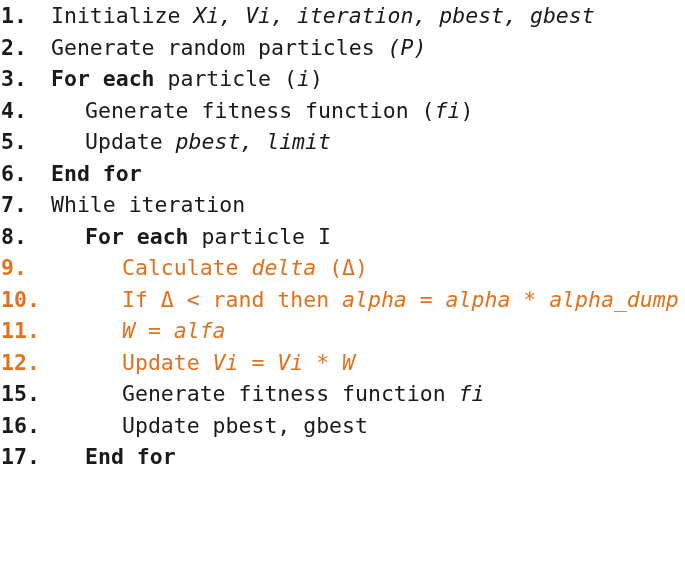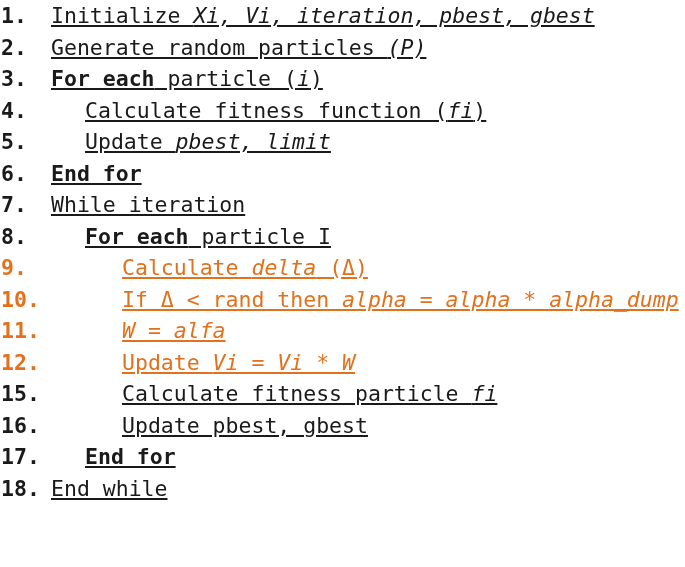--- a/index.html
+++ b/index.html
@@ -35,21 +35,20 @@
     width: 49px;
     text-align: left;
     padding-left: 1px;
     box-sizing: border-box;
     font-weight: bold;
     font-size: 21.5px;
   }
   .line-text {
     flex: 1 1 auto;
     white-space: pre;
-    text-decoration: underline;
   }
   
   .c-black { color: #1a1a1a; }
   .c-orange { color: #E2711D; }
 
   
   .ind-0 { padding-left: 2px; }
   .ind-1 { padding-left: 36px; }
   .ind-2 { padding-left: 73px; }
 
@@ -57,26 +56,25 @@
   .it { font-style: italic; }
   .bd { font-weight: bold; }
 </style>
 </head>
 <body>
 
 <div id="algorithm-listing">
     <div class="code-line"><span class="line-number c-black">1.</span><span class="line-text ind-0 c-black"><span>Initialize </span><span class="it">Xi, Vi, iteration, pbest, gbest</span></span></div>
     <div class="code-line"><span class="line-number c-black">2.</span><span class="line-text ind-0 c-black"><span>Generate random particles </span><span class="it">(P)</span></span></div>
     <div class="code-line"><span class="line-number c-black">3.</span><span class="line-text ind-0 c-black"><span class="bd">For each</span><span> particle (</span><span class="it">i</span><span>)</span></span></div>
-    <div class="code-line"><span class="line-number c-black">4.</span><span class="line-text ind-1 c-black"><span>Calculate fitness function (</span><span class="it">fi</span><span>)</span></span></div>
+    <div class="code-line"><span class="line-number c-black">4.</span><span class="line-text ind-1 c-black"><span>Generate fitness function (</span><span class="it">fi</span><span>)</span></span></div>
     <div class="code-line"><span class="line-number c-black">5.</span><span class="line-text ind-1 c-black"><span>Update </span><span class="it">pbest, limit</span></span></div>
     <div class="code-line"><span class="line-number c-black">6.</span><span class="line-text ind-0 c-black"><span class="bd">End for</span></span></div>
     <div class="code-line"><span class="line-number c-black">7.</span><span class="line-text ind-0 c-black"><span>While iteration</span></span></div>
     <div class="code-line"><span class="line-number c-black">8.</span><span class="line-text ind-1 c-black"><span class="bd">For each</span><span> particle I</span></span></div>
     <div class="code-line"><span class="line-number c-orange">9.</span><span class="line-text ind-2 c-orange"><span>Calculate </span><span class="it">delta</span><span> (Δ)</span></span></div>
     <div class="code-line"><span class="line-number c-orange">10.</span><span class="line-text ind-2 c-orange"><span>If Δ &lt; rand then </span><span class="it">alpha = alpha * alpha_dump</span></span></div>
     <div class="code-line"><span class="line-number c-orange" style="">11.</span><span class="line-text ind-2 c-orange"><span class="it">W = alfa</span></span></div>
     <div class="code-line"><span class="line-number c-orange">12.</span><span class="line-text ind-2 c-orange"><span>Update </span><span class="it">Vi = Vi * W</span></span></div>
-    <div class="code-line"><span class="line-number c-black">15.</span><span class="line-text ind-2 c-black"><span>Calculate fitness particle </span><span class="it">fi</span></span></div>
+    <div class="code-line"><span class="line-number c-black">15.</span><span class="line-text ind-2 c-black"><span>Generate fitness function </span><span class="it">fi</span></span></div>
     <div class="code-line"><span class="line-number c-black">16.</span><span class="line-text ind-2 c-black"><span>Update pbest, gbest</span></span></div>
     <div class="code-line"><span class="line-number c-black">17.</span><span class="line-text ind-1 c-black"><span class="bd">End for</span></span></div>
-    <div class="code-line"><span class="line-number c-black">18.</span><span class="line-text ind-0 c-black"><span>End while</span></span></div>
   </div>
 
 </body></html>

